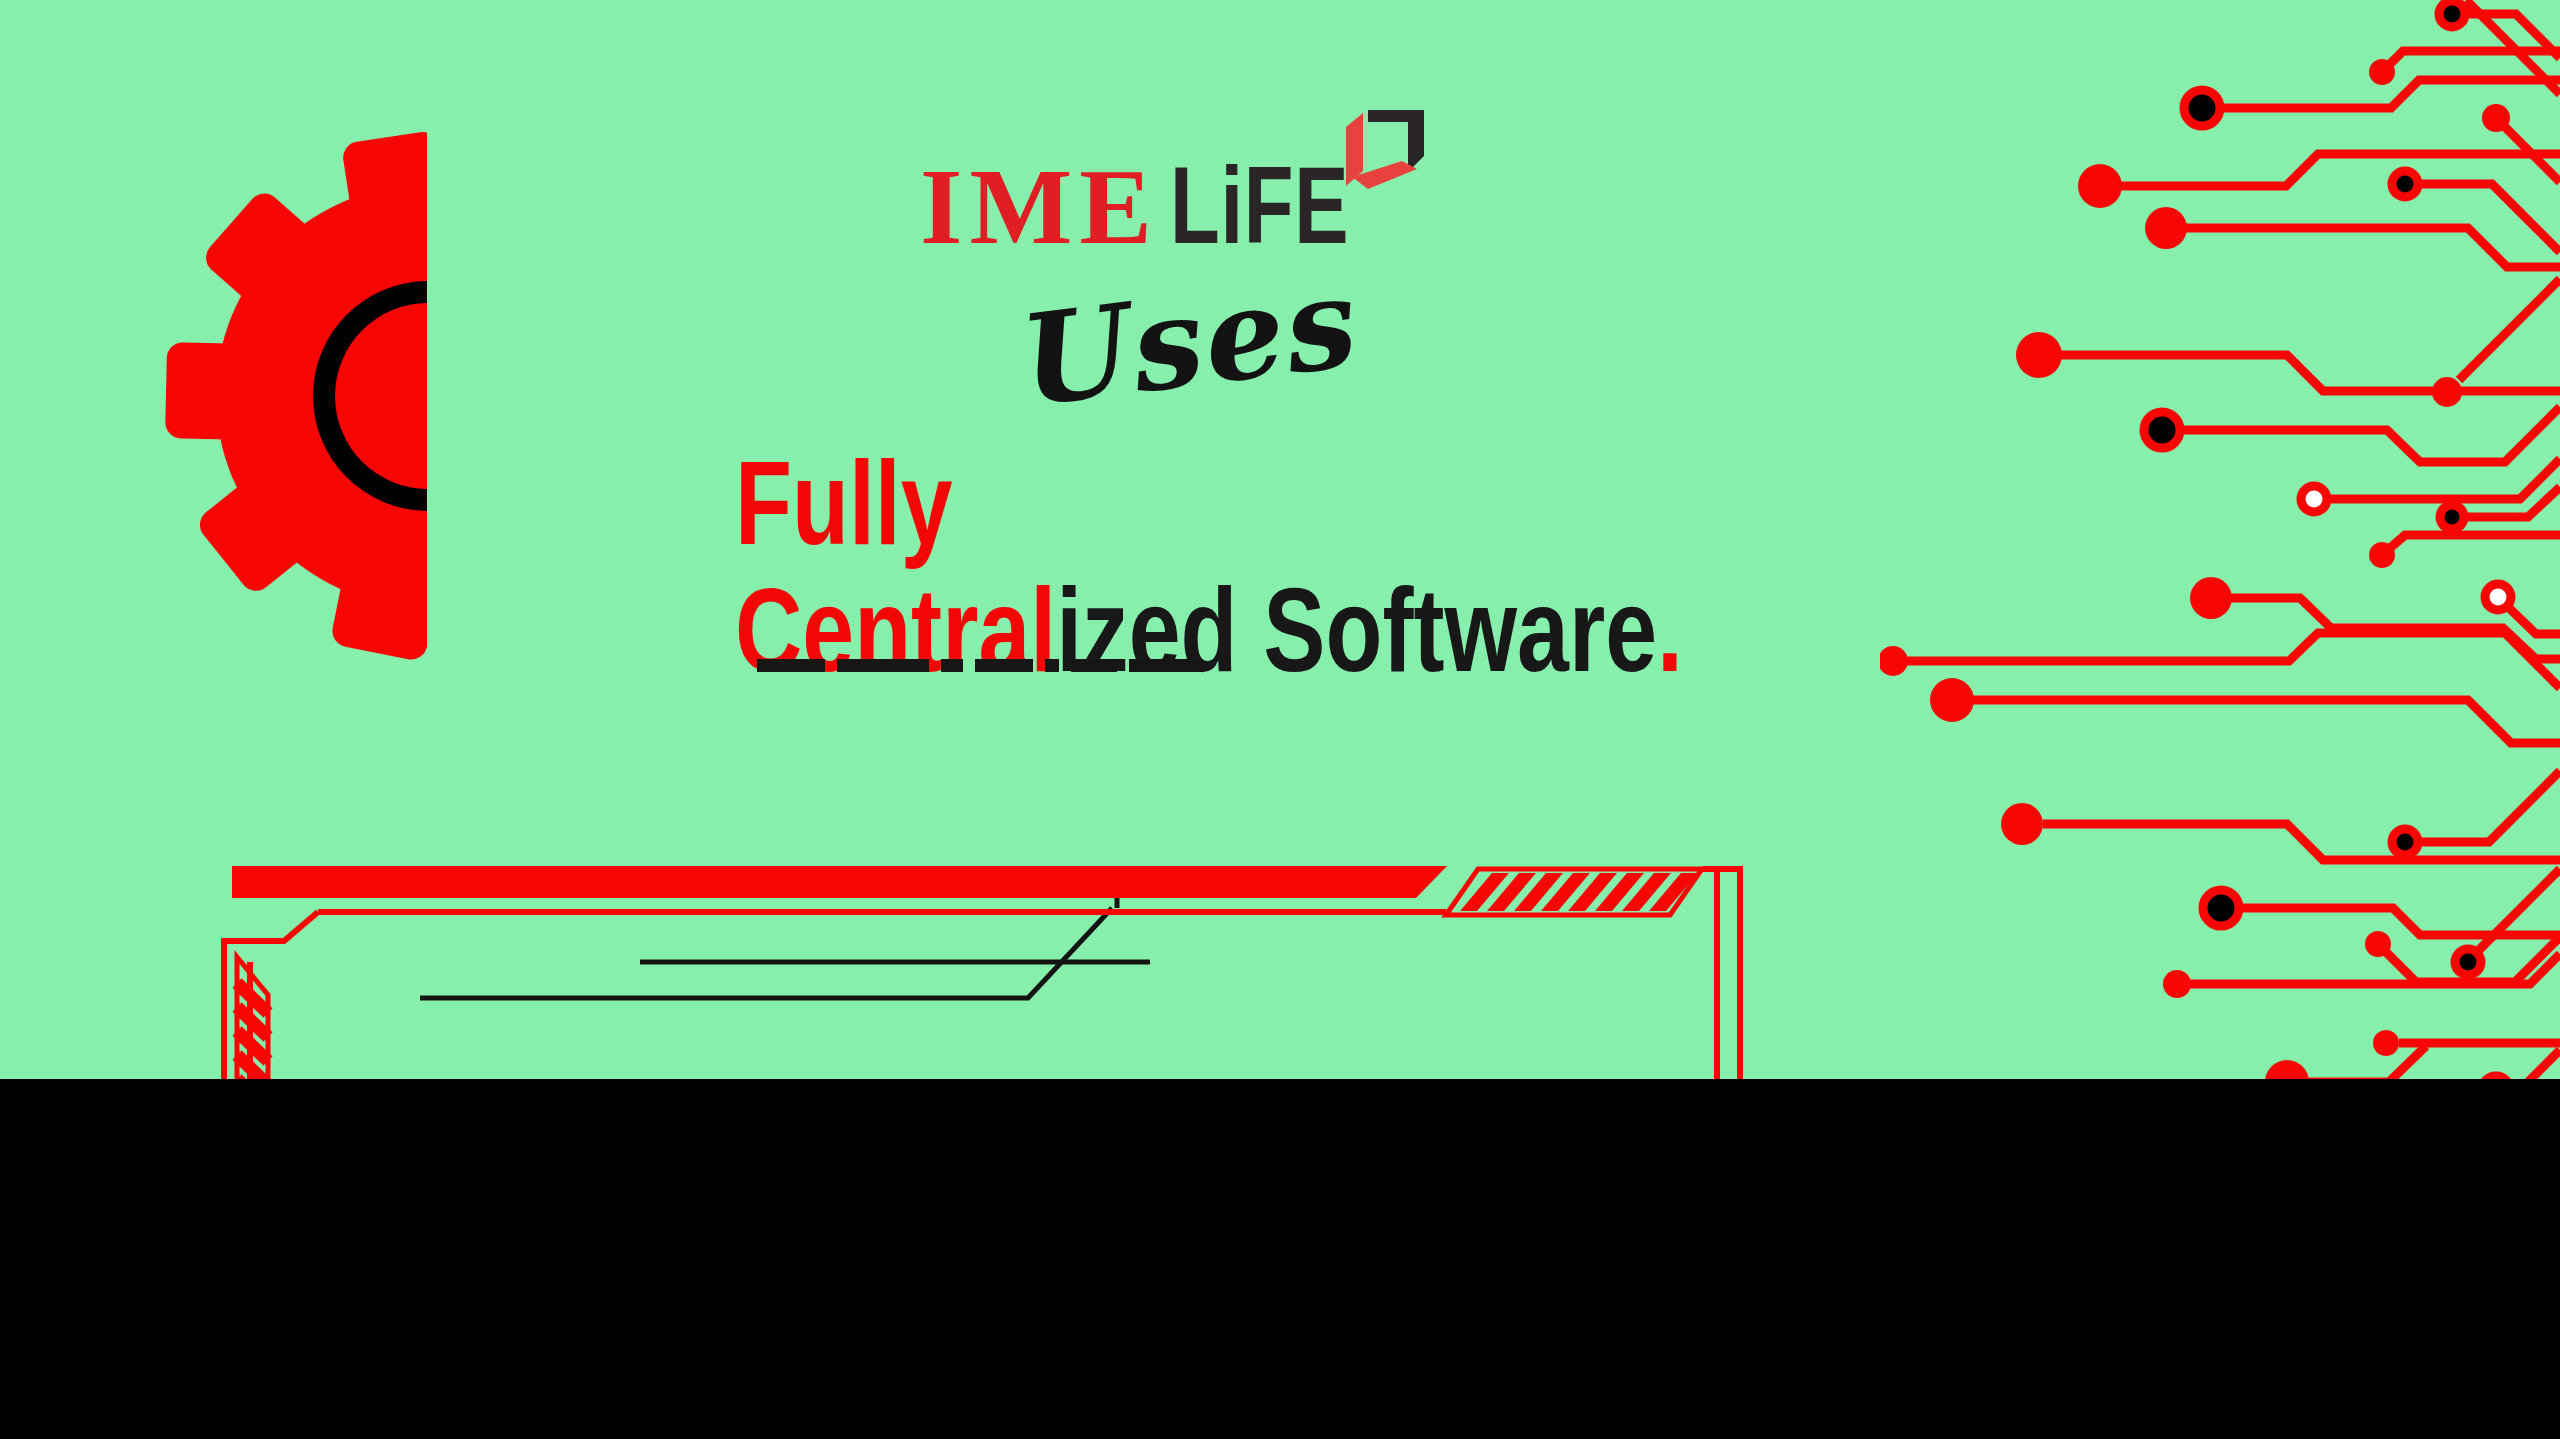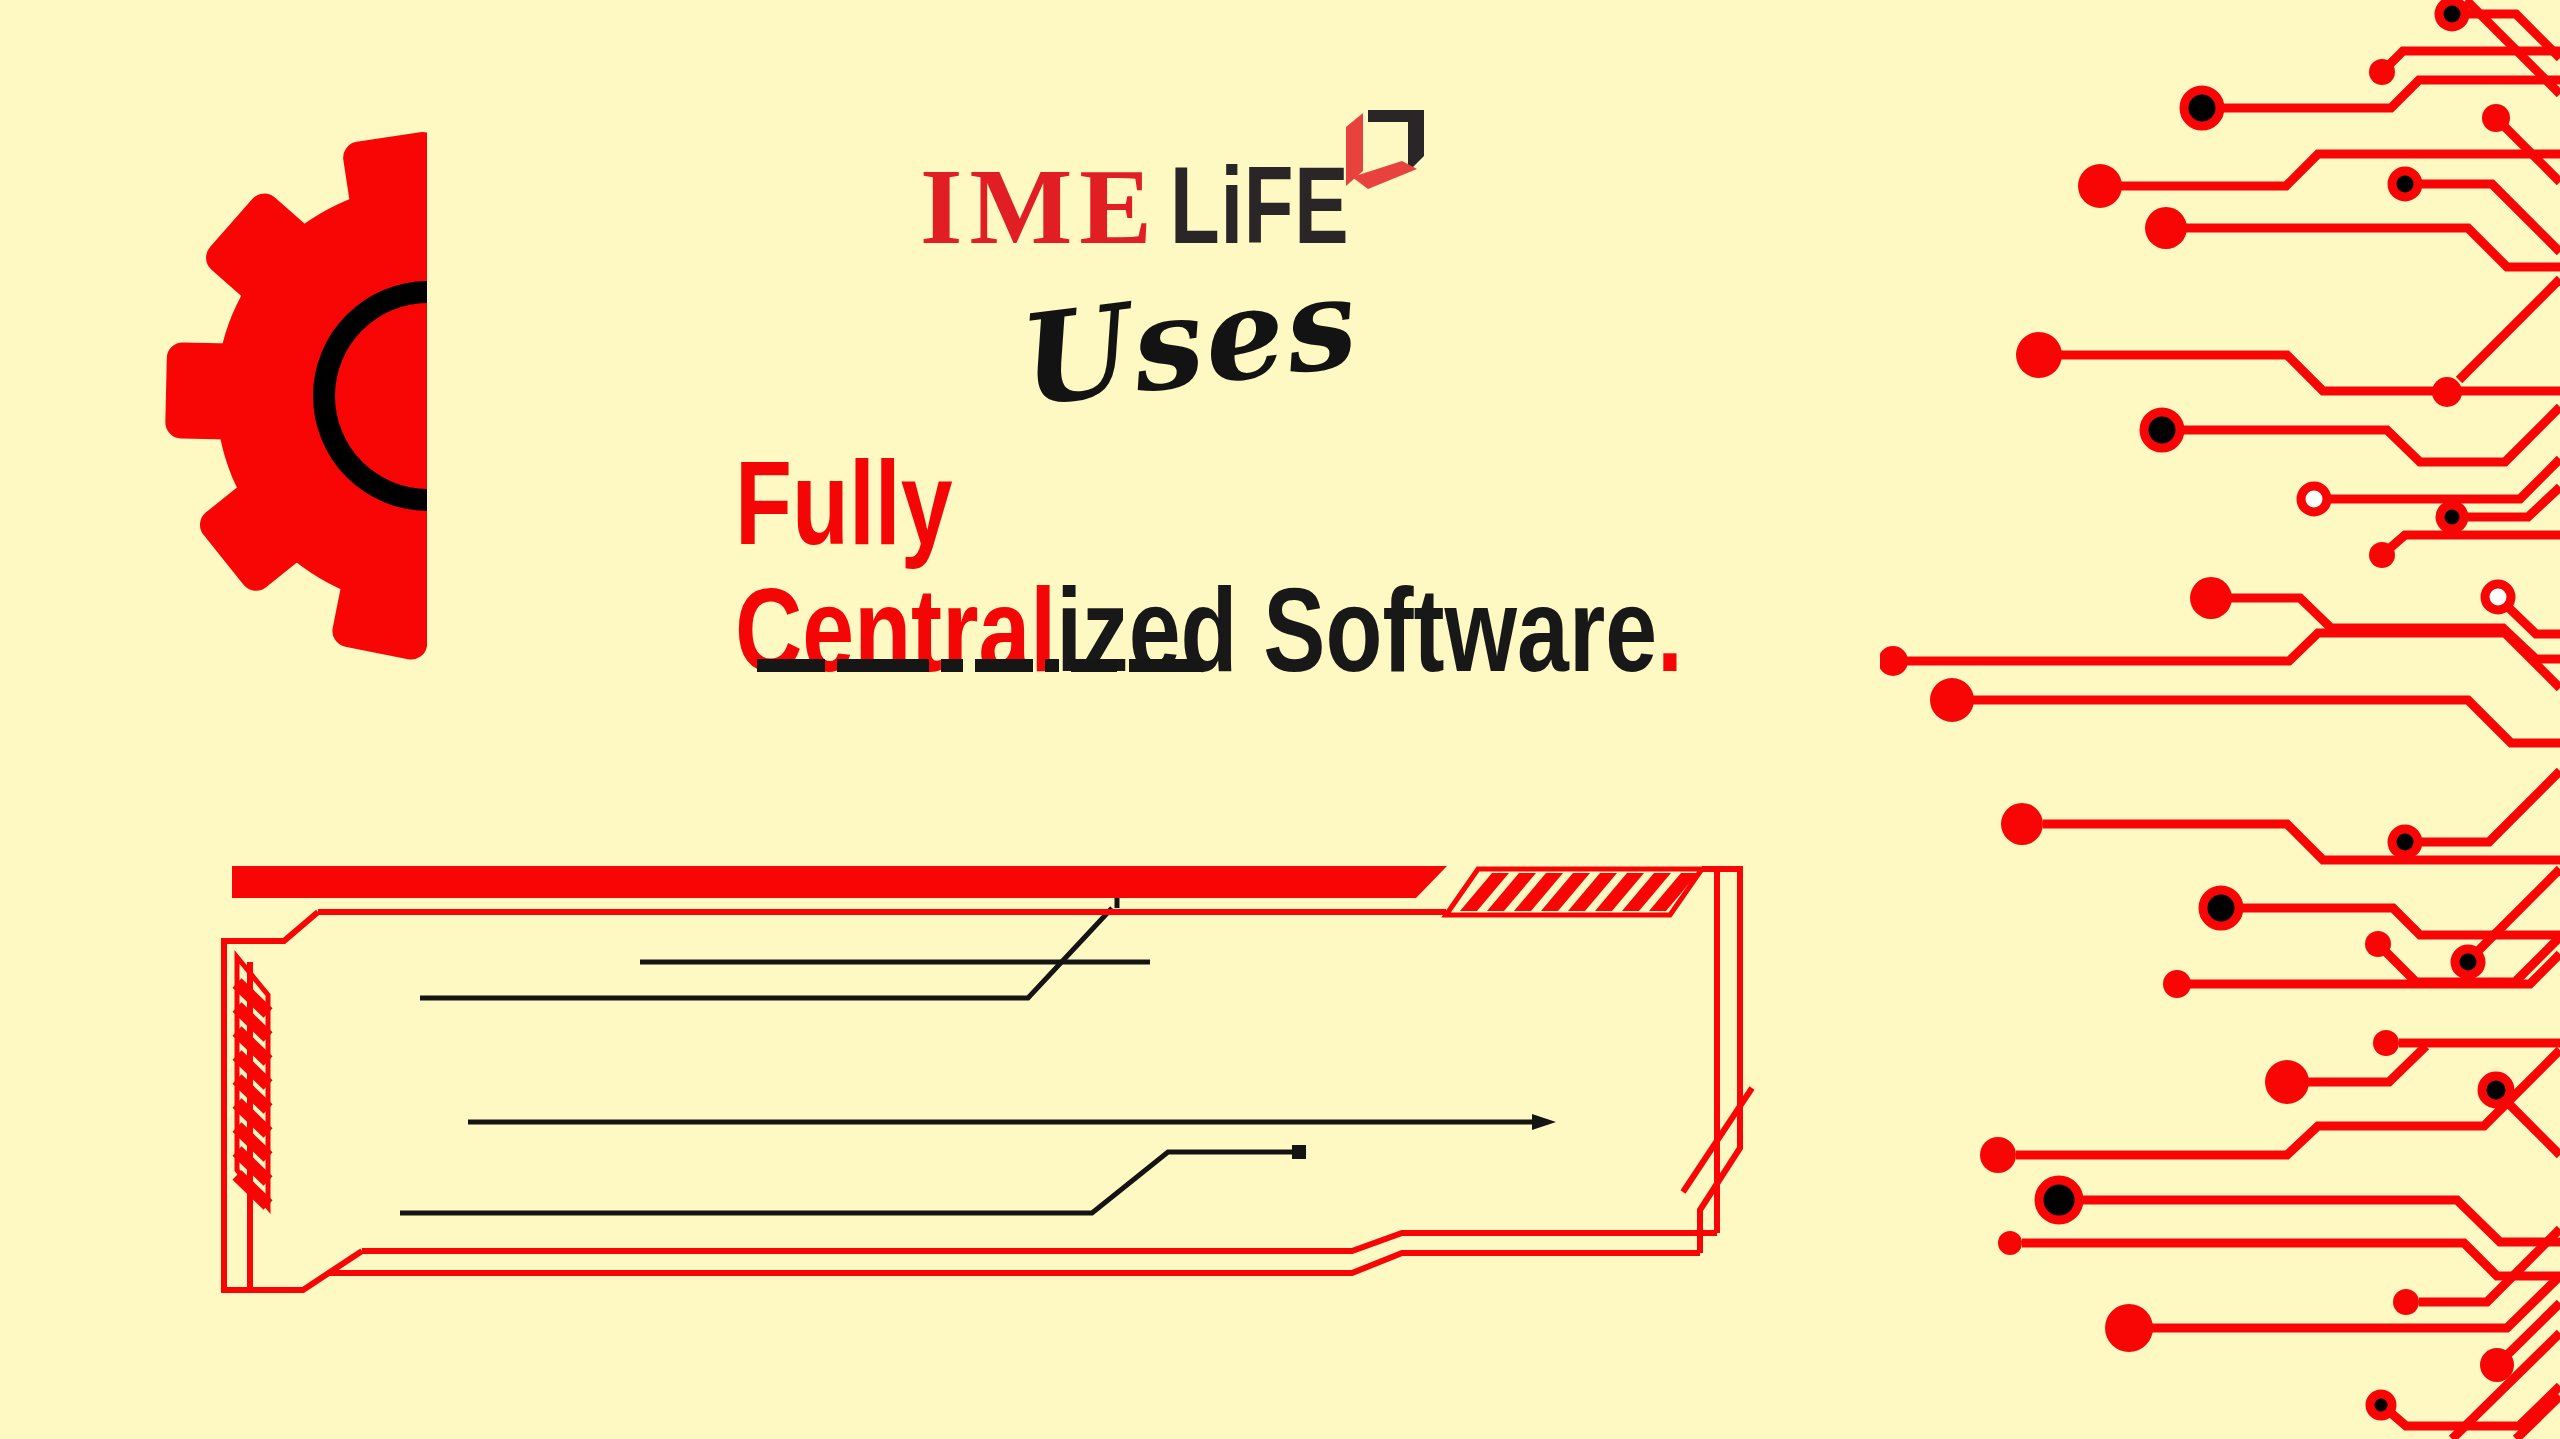--- a/index.html
+++ b/index.html
@@ -1,17 +1,17 @@
 <!DOCTYPE html>
 <html><head>
 <meta charset="utf-8">
 <style>
   html,body{margin:0;padding:0;background:#000;}
   .canvas{
-    position:relative;width:2560px;height:1439px;background:#fef9c3;
+    position:relative;width:2560px;height:1079px;background:#86efac;
     overflow:hidden;font-family:"Liberation Sans",sans-serif;
   }
   .abs{position:absolute;}
   
   .logo-ime{
     left:920px;top:152px;font-family:"Liberation Serif",serif;
     font-weight:700;font-size:109px;line-height:1;letter-spacing:7px;color:#e01e24;
   }
   .logo-life{
     left:1170px;top:150px;font-family:"Liberation Sans",sans-serif;

